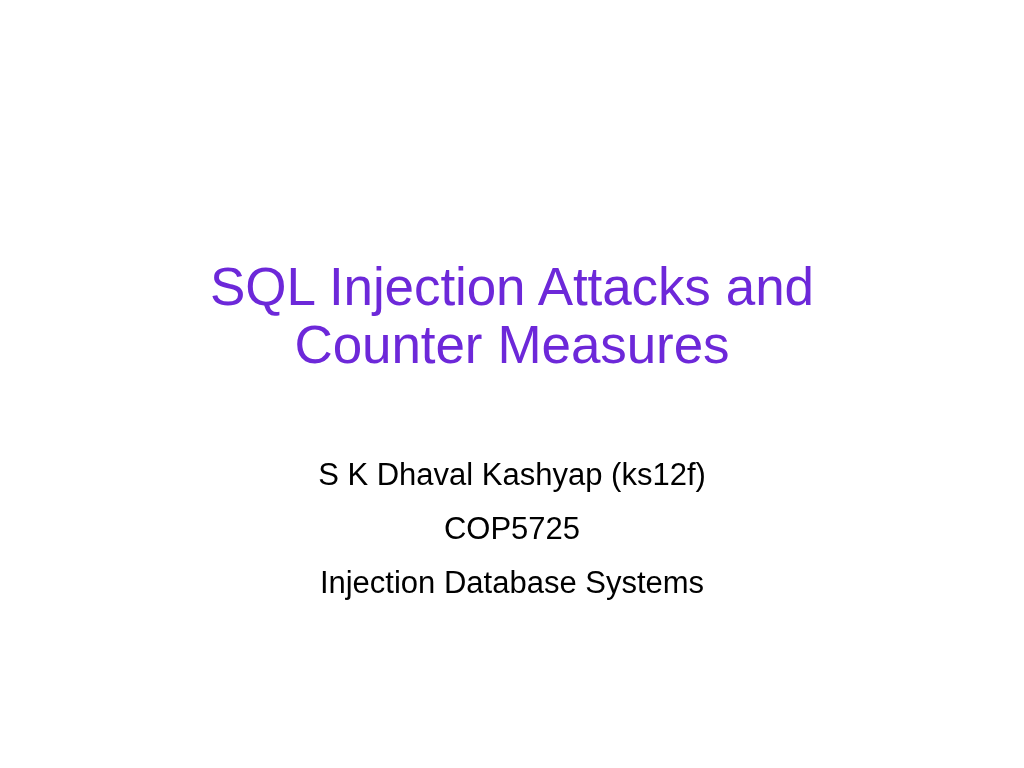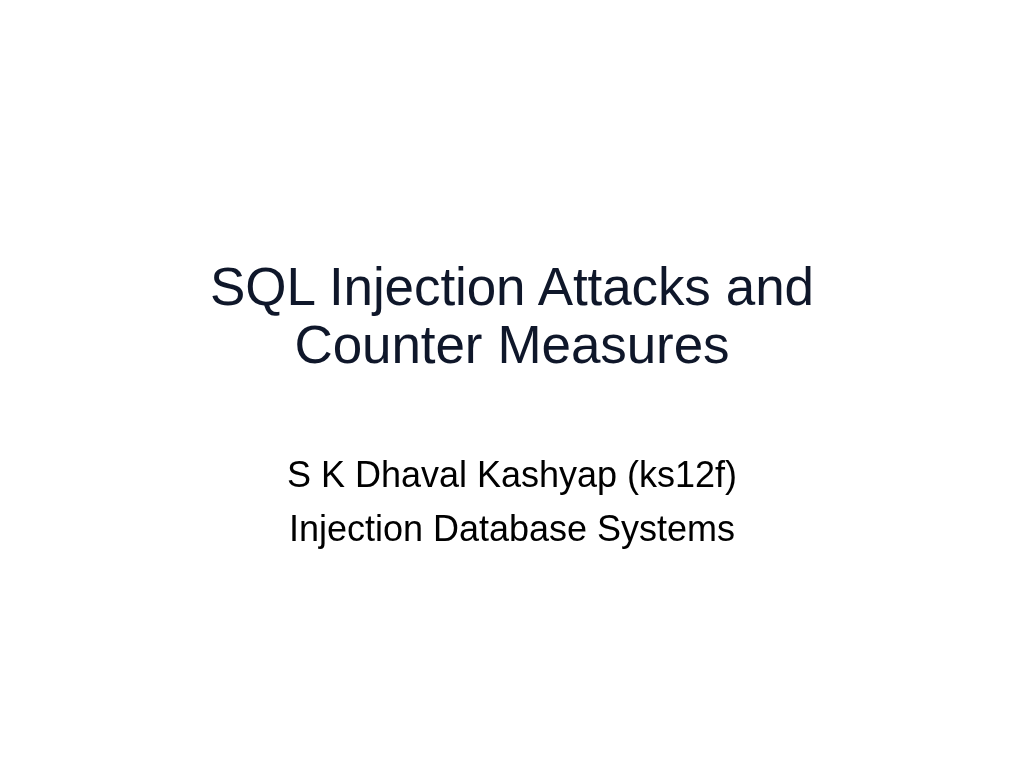--- a/index.html
+++ b/index.html
@@ -34,53 +34,54 @@
   }
 
   .slide-title {
     margin: 0;
     padding: 0;
     font-family: "Liberation Sans", sans-serif;
     font-size: 53px;
     font-weight: 400;
     line-height: 1.10;
     letter-spacing: -0.1px;
-    color: #0f172a;
+    color: #6d28d9;
     text-align: center;
     word-spacing: 0.5px;
   }
 
   
   .subtitle-block {
     position: absolute;
     left: 120px;
     top: 448px;
     width: 784px;
     text-align: center;
   }
 
   .subtitle-line {
     margin: 0;
     padding: 0;
     font-family: "Liberation Sans", sans-serif;
-    font-size: 36px;
+    font-size: 31px;
     font-weight: 400;
     line-height: 54px;
     color: #000000;
     text-align: center;
     white-space: nowrap;
   }
 </style>
 </head>
 <body>
 
 <div class="slide">
 
   <div class="title-block">
     <h1 class="slide-title">SQL Injection Attacks and Counter Measures</h1>
   </div>
 
   <div class="subtitle-block">
     <p class="subtitle-line">S K Dhaval Kashyap (ks12f)</p>
+    <p class="subtitle-line">COP5725</p>
     <p class="subtitle-line">Injection Database Systems</p>
   </div>
 
 </div>
 
 </body></html>

